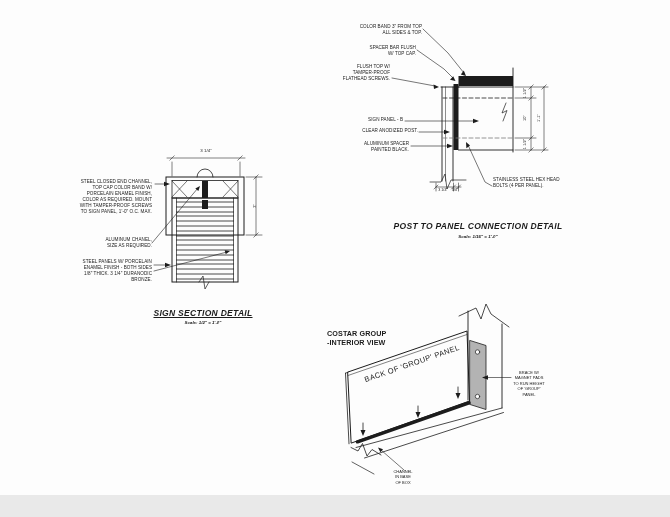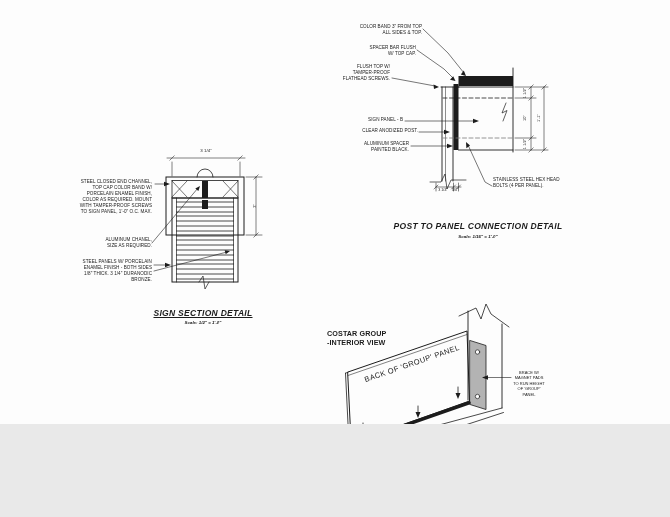--- a/index.html
+++ b/index.html
@@ -1,17 +1,17 @@
 <!DOCTYPE html>
 <html><head>
 <meta charset="utf-8">
 <style>
   html,body { margin:0; padding:0; background:#e9e9e9; }
   .sheet {
-    position:relative; width:670px; height:424px; margin:0 auto;
+    position:relative; width:670px; height:495px; margin:0 auto;
     background:#fdfdfd; overflow:hidden;
     font-family:"Liberation Sans", sans-serif; color:#1c1c1c;
   }
   .sheet svg { position:absolute; left:0; top:0; }
   .txt { position:absolute; white-space:pre-line; }
   .callout { font-size:4.6px; line-height:1.3; letter-spacing:0.05px; }
   .ra { text-align:right; }
   .la { text-align:left; }
   .dimh { font-size:3.7px; text-align:center; }
   .dimtop { font-size:4.4px; text-align:center; }

